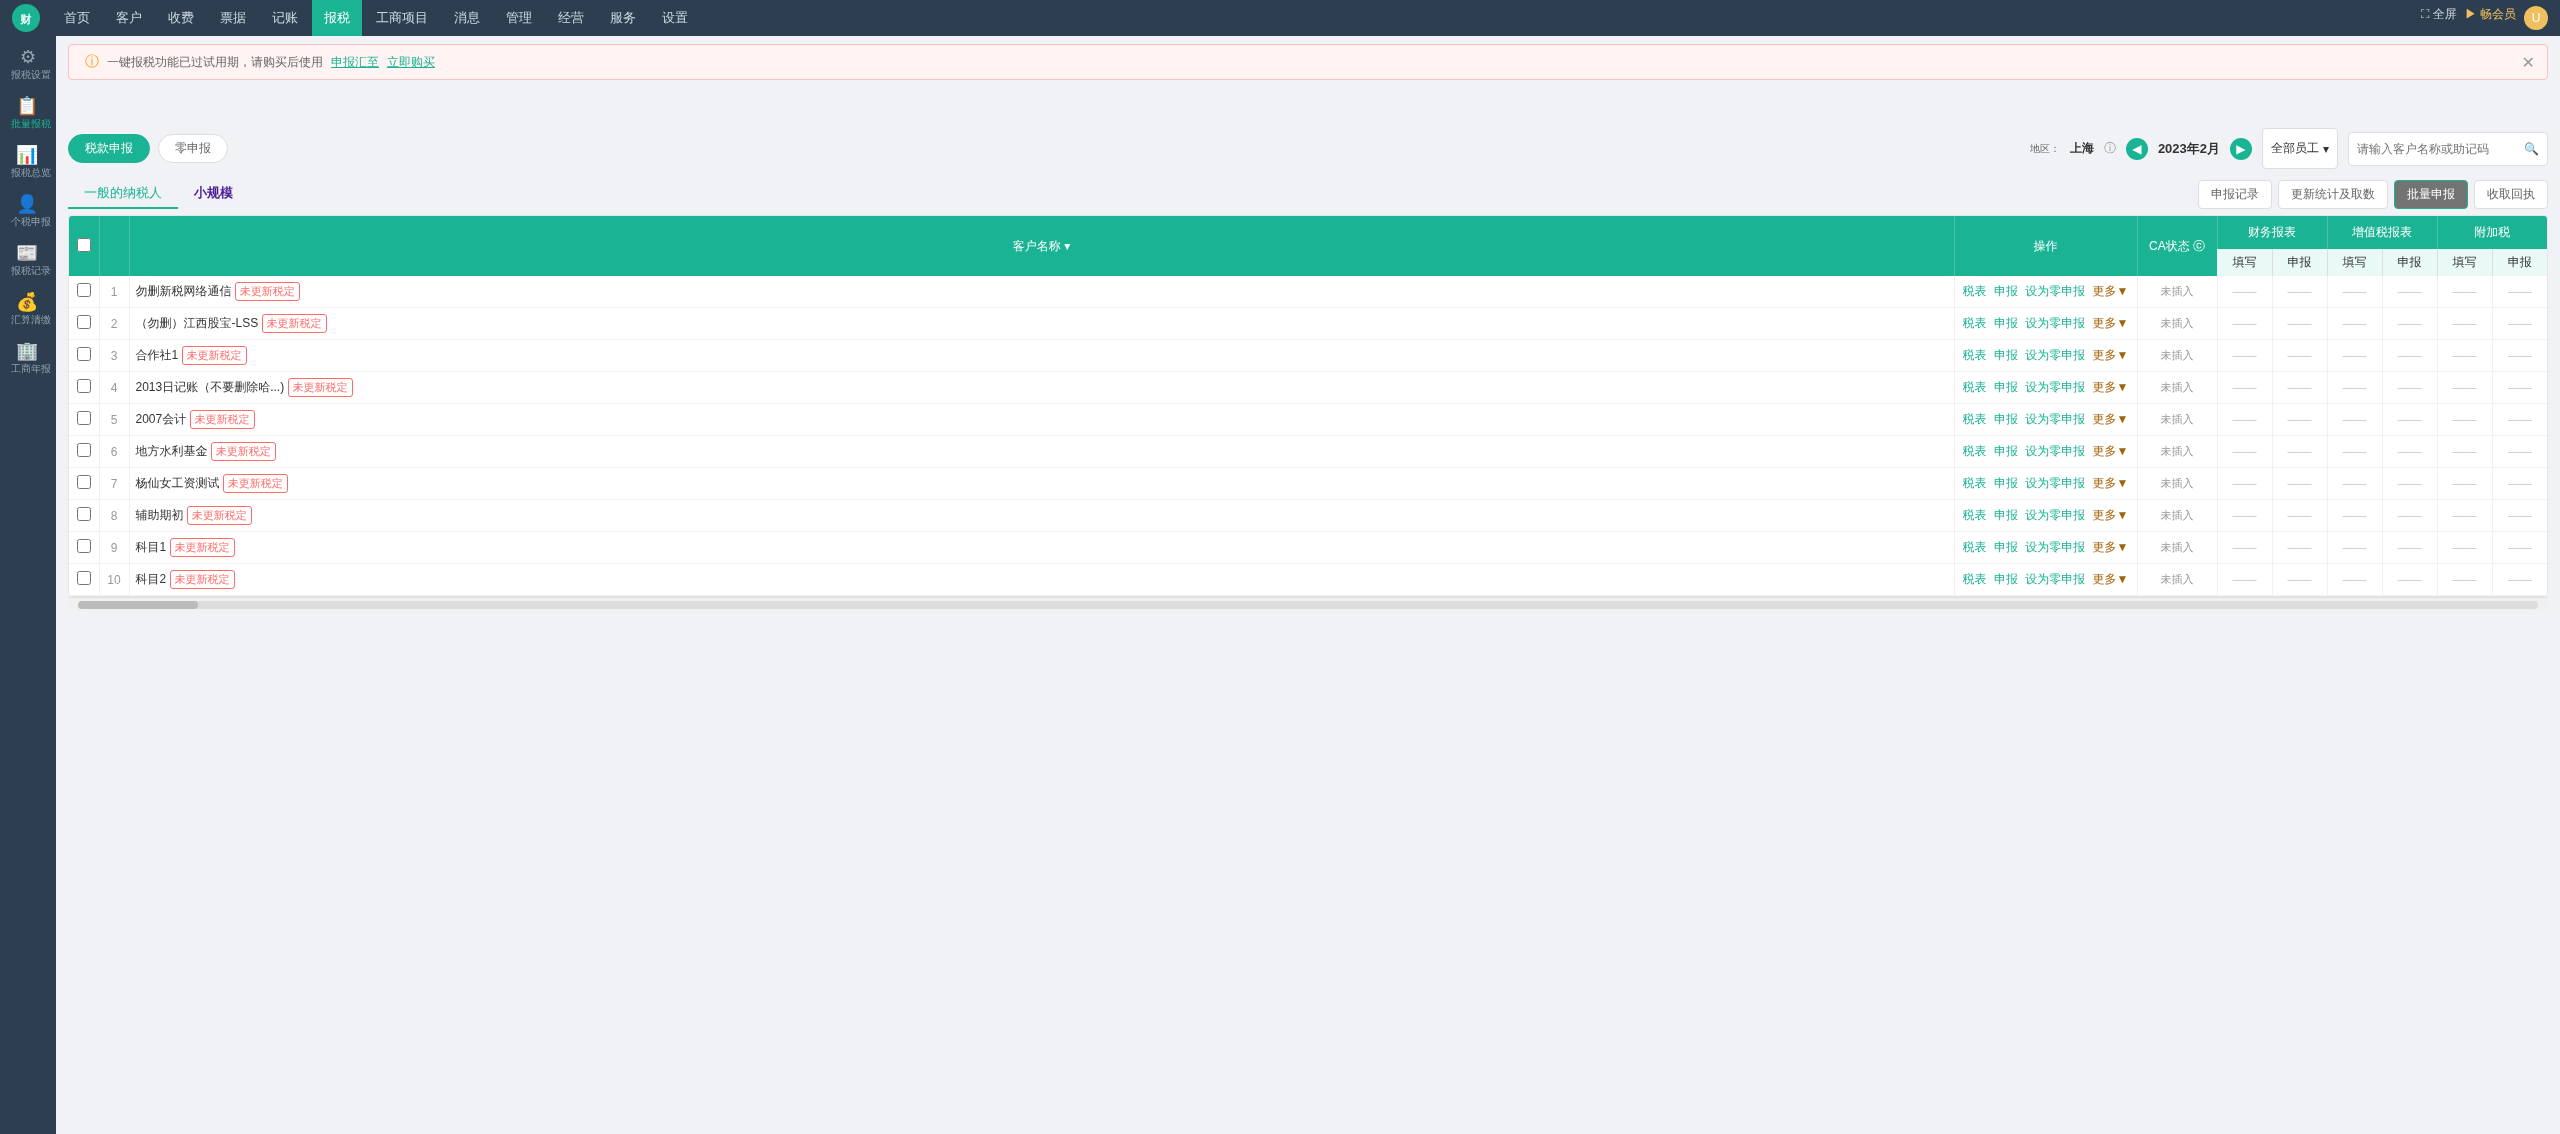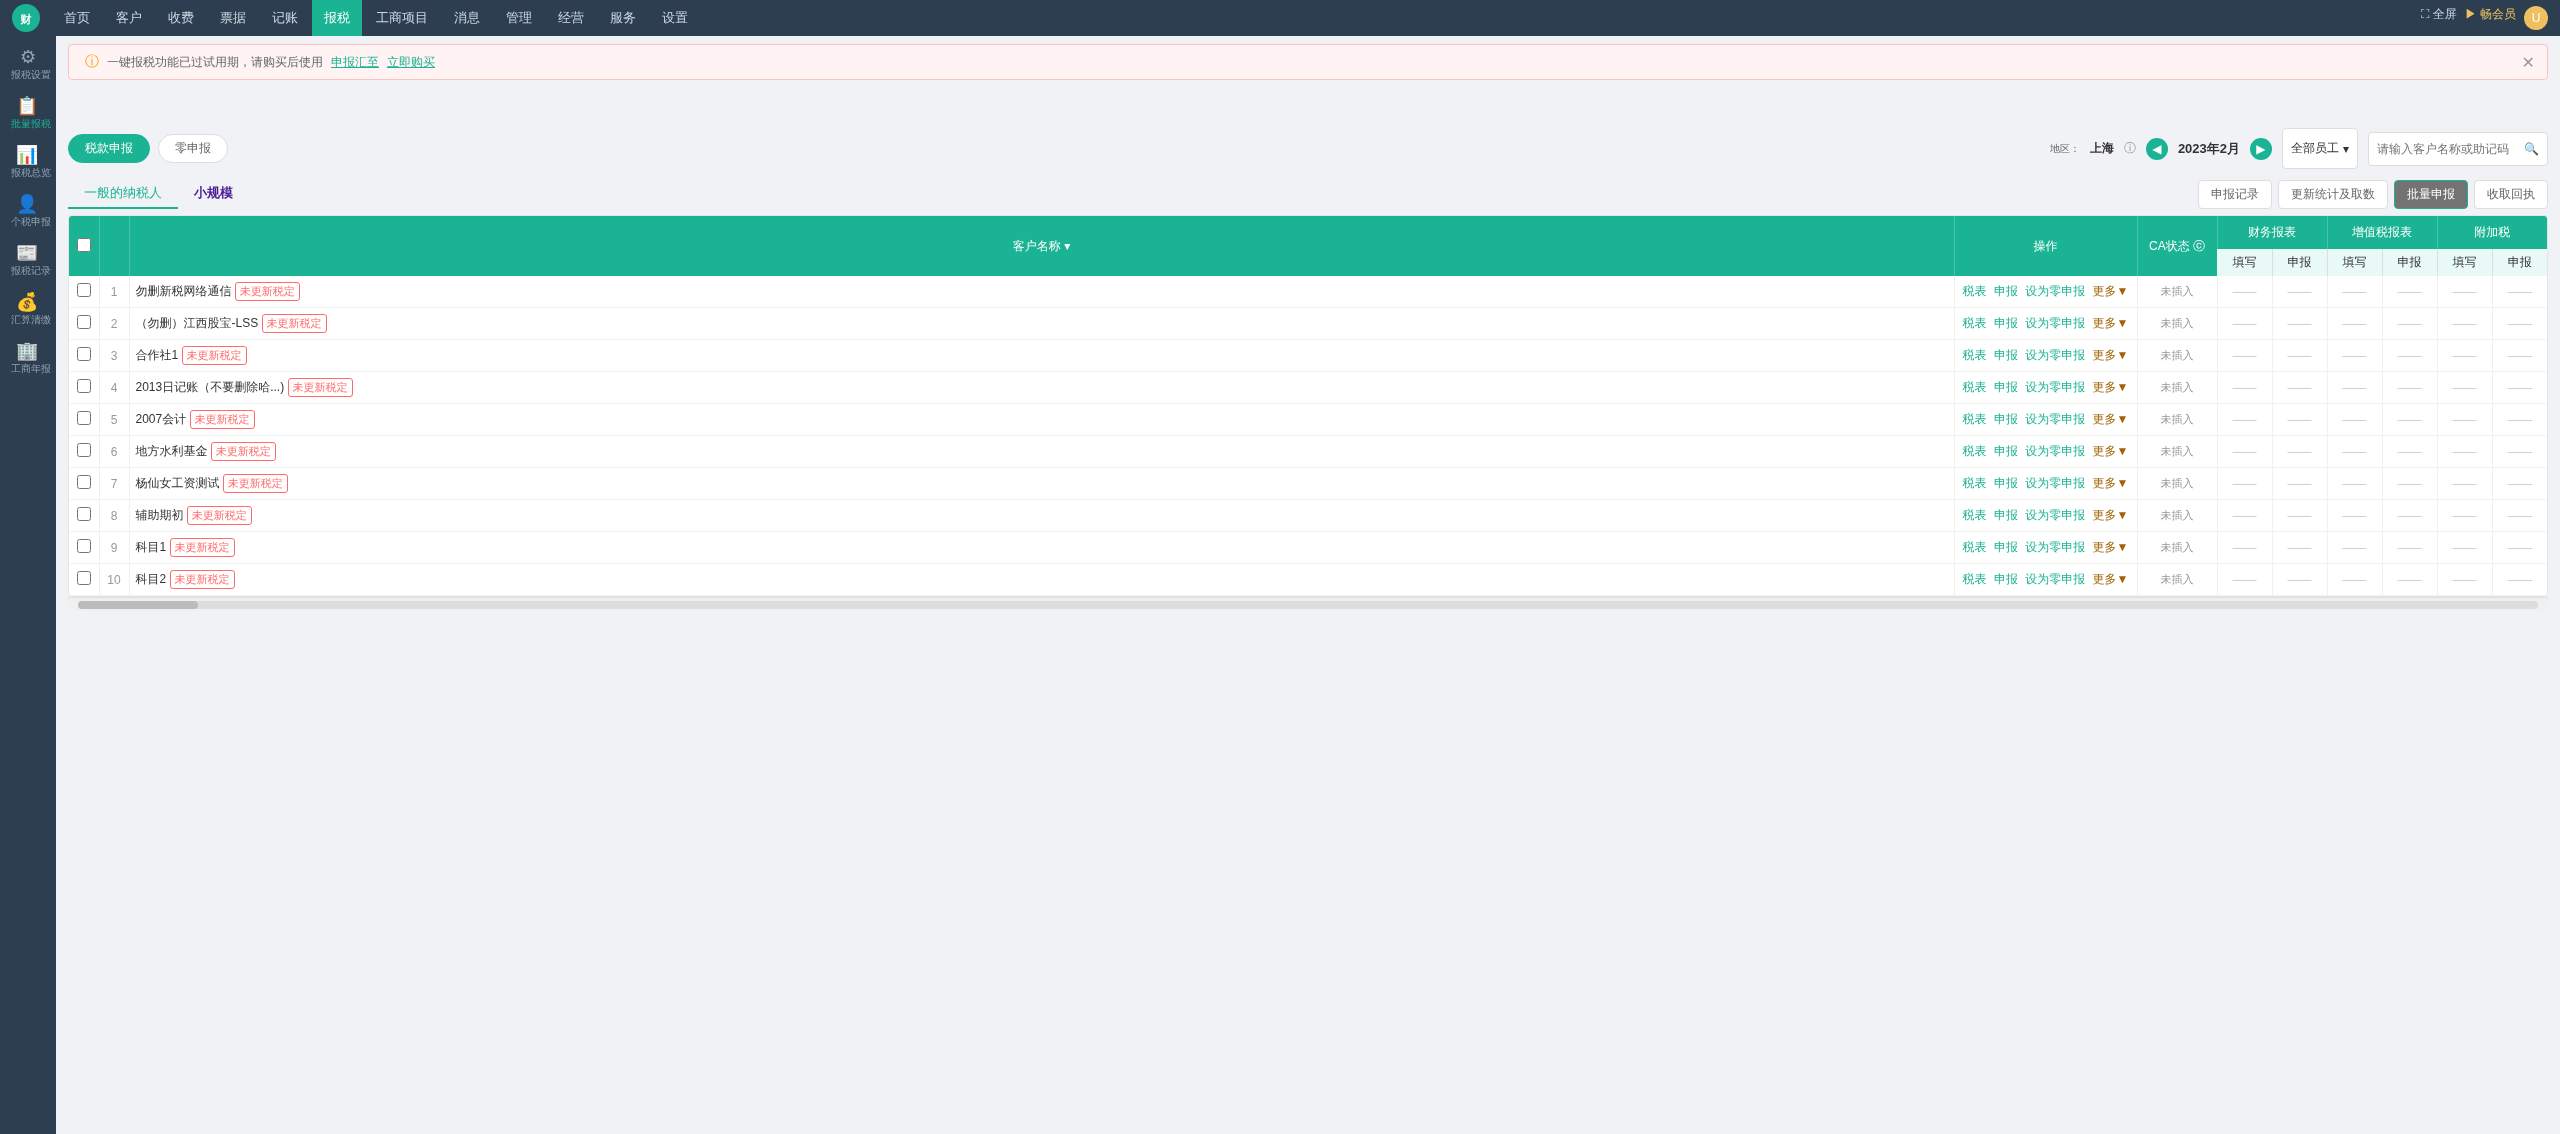--- a/index.html
+++ b/index.html
@@ -39,21 +39,21 @@
     .tab-bar { display: flex; align-items: center; gap: 8px; margin-bottom: 10px; margin-top: 48px; }
     .tab-btn { padding: 5px 16px; border-radius: 20px; border: 1px solid #ddd; background: #fff; cursor: pointer; font-size: 12px; color: #666; }
     .tab-btn.active { background: #1ab394; color: #fff; border-color: #1ab394; }
     .filter-row { display: flex; align-items: center; gap: 10px; margin-left: auto; }
     .region-label { font-size: 10px; color: #666; }
     .region-val { font-size: 12px; color: #333; font-weight: bold; }
     .date-nav { display: flex; align-items: center; gap: 6px; }
     .date-nav .arrow { width: 22px; height: 22px; border-radius: 50%; background: #1ab394; color: #fff; display: flex; align-items: center; justify-content: center; cursor: pointer; font-size: 12px; }
     .date-label { font-size: 13px; color: #333; font-weight: bold; min-width: 70px; text-align: center; }
     .staff-select { border: 1px solid #ddd; background: #fff; border-radius: 4px; padding: 11px 8px; font-size: 12px; color: #333; cursor: pointer; display: flex; align-items: center; gap: 4px; }
-    .search-box { border: 1px solid #ddd; border-radius: 4px; padding: 9px 8px; font-size: 12px; width: 180px; display: flex; align-items: center; gap: 4px; background: #fff; }
+    .search-box { border: 1px solid #ddd; border-radius: 4px; padding: 9px 8px; font-size: 12px; width: 200px; display: flex; align-items: center; gap: 4px; background: #fff; }
     .search-box input { border: none; outline: none; width: 100%; font-size: 12px; }
 
     
     .second-row { display: flex; align-items: center; gap: 0; margin-bottom: 6px; }
     .taxpayer-tab { padding: 5px 16px; border-bottom: 2px solid #1ab394; color: #1ab394; font-size: 13px; cursor: pointer; background: none; border-top: none; border-left: none; border-right: none; }
     .taxpayer-tab.inactive { border-bottom: 2px solid transparent; color: #4c1d95; font-weight: bold; }
     .action-row { margin-left: auto; display: flex; gap: 6px; }
     .action-btn { padding: 5px 12px; border: 1px solid #ddd; background: #fff; border-radius: 4px; font-size: 12px; color: #666; cursor: pointer; }
     .action-btn.primary { background: #737373; color: #fff; border-color: #1ab394; }
 

